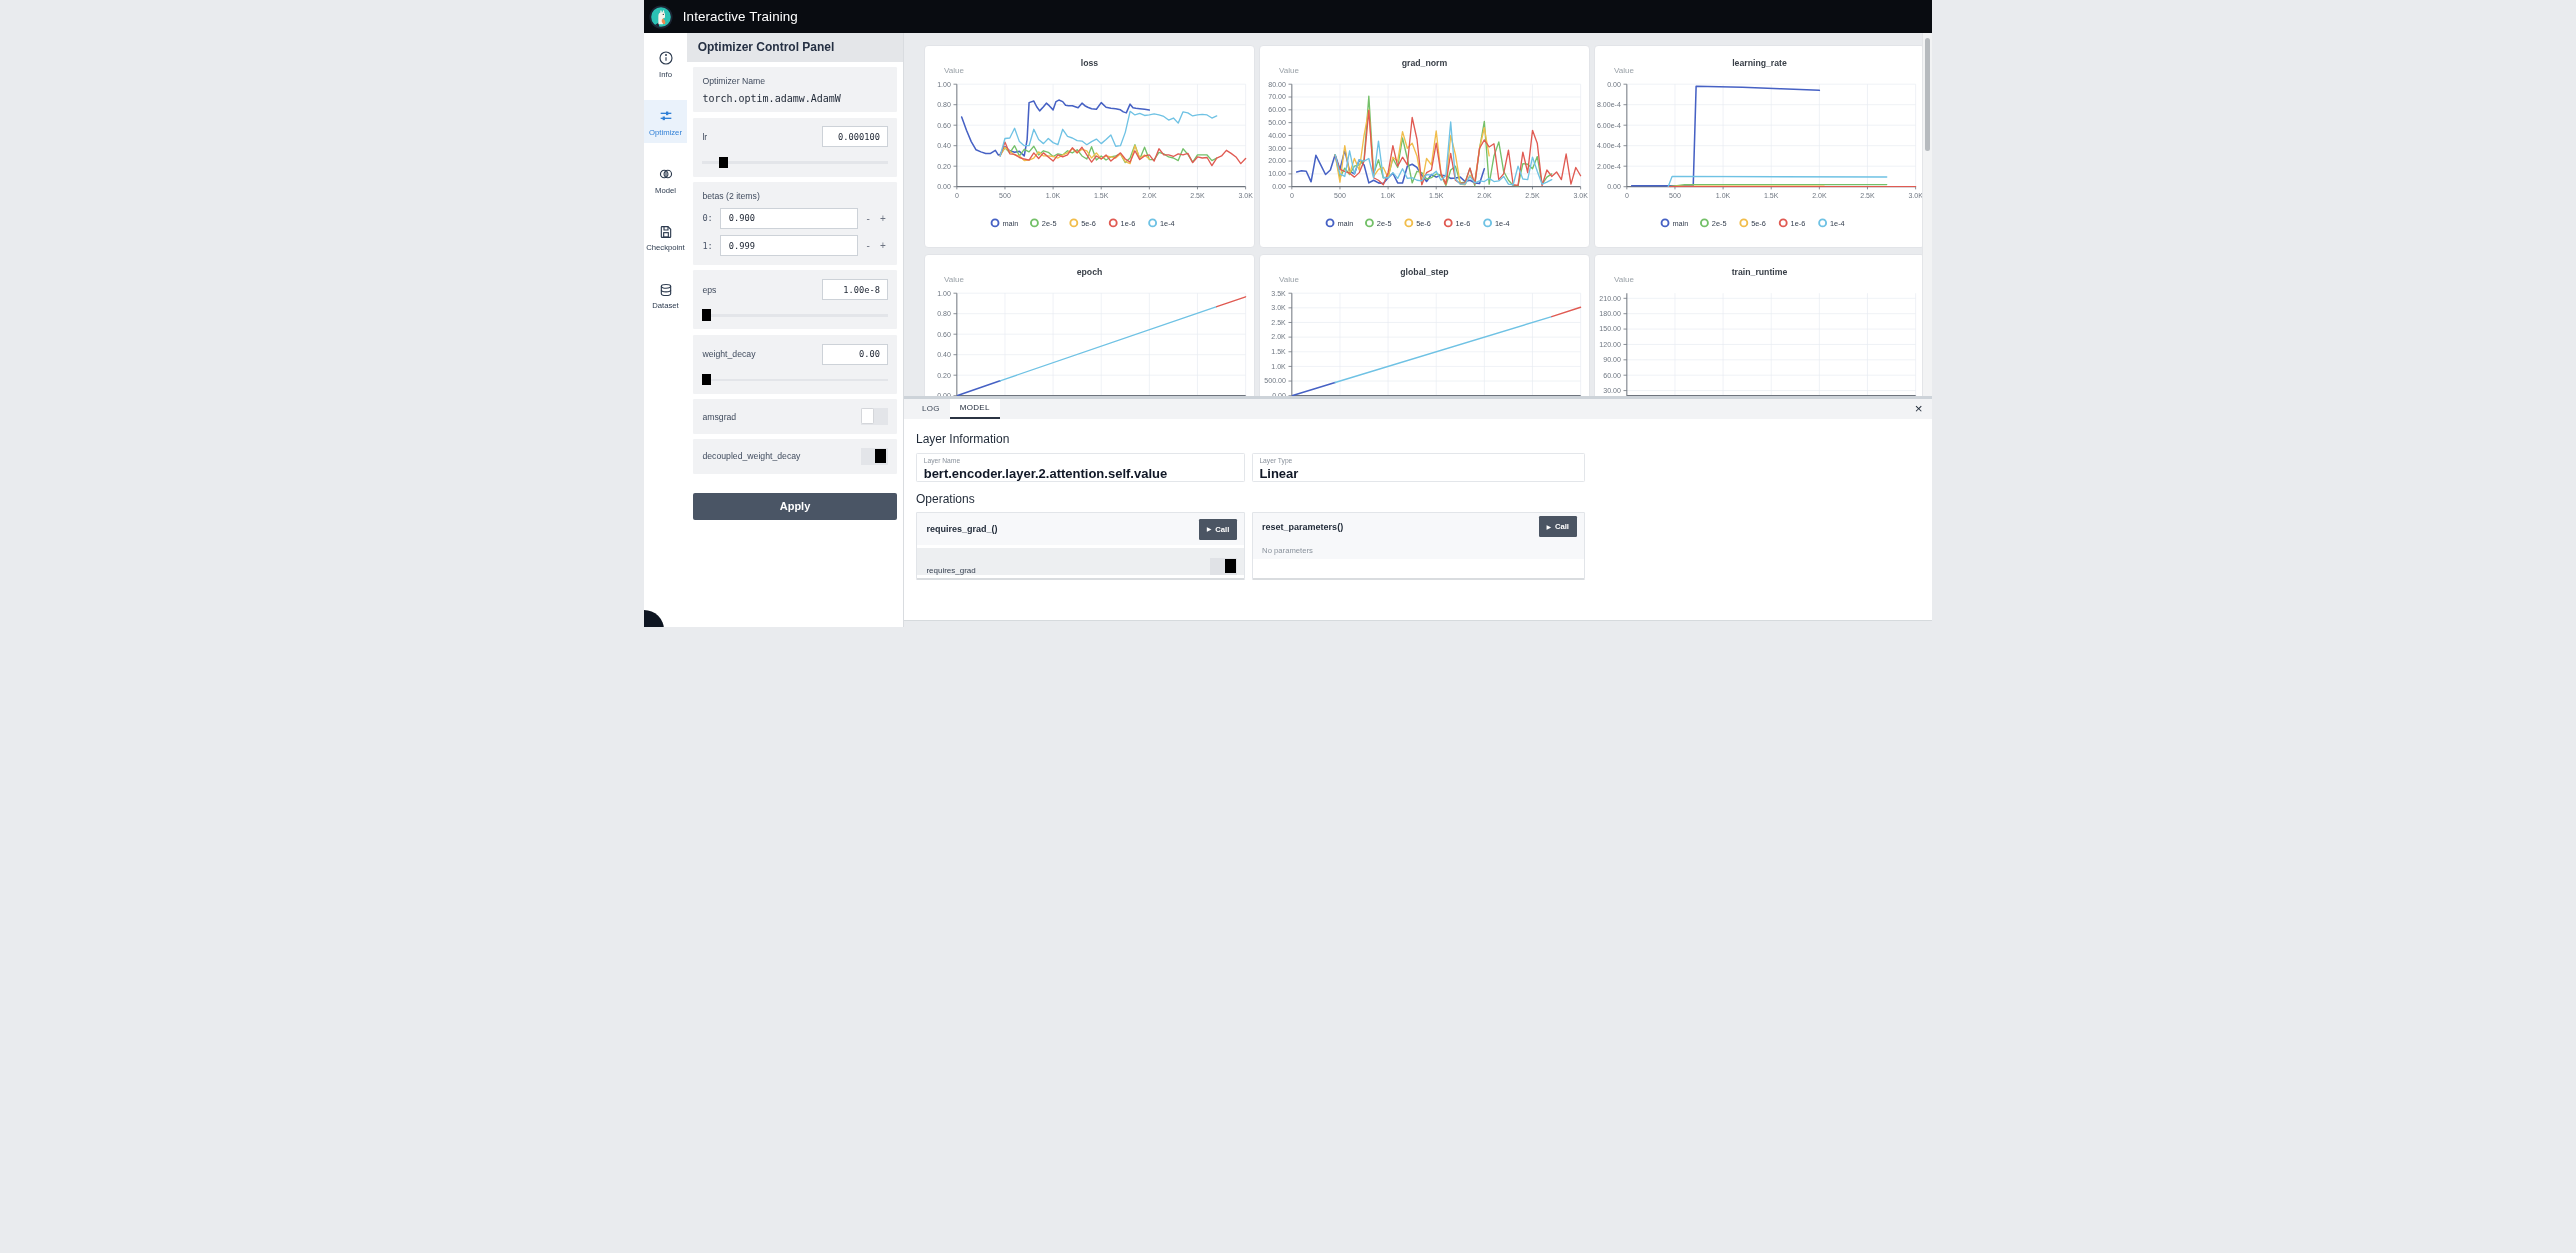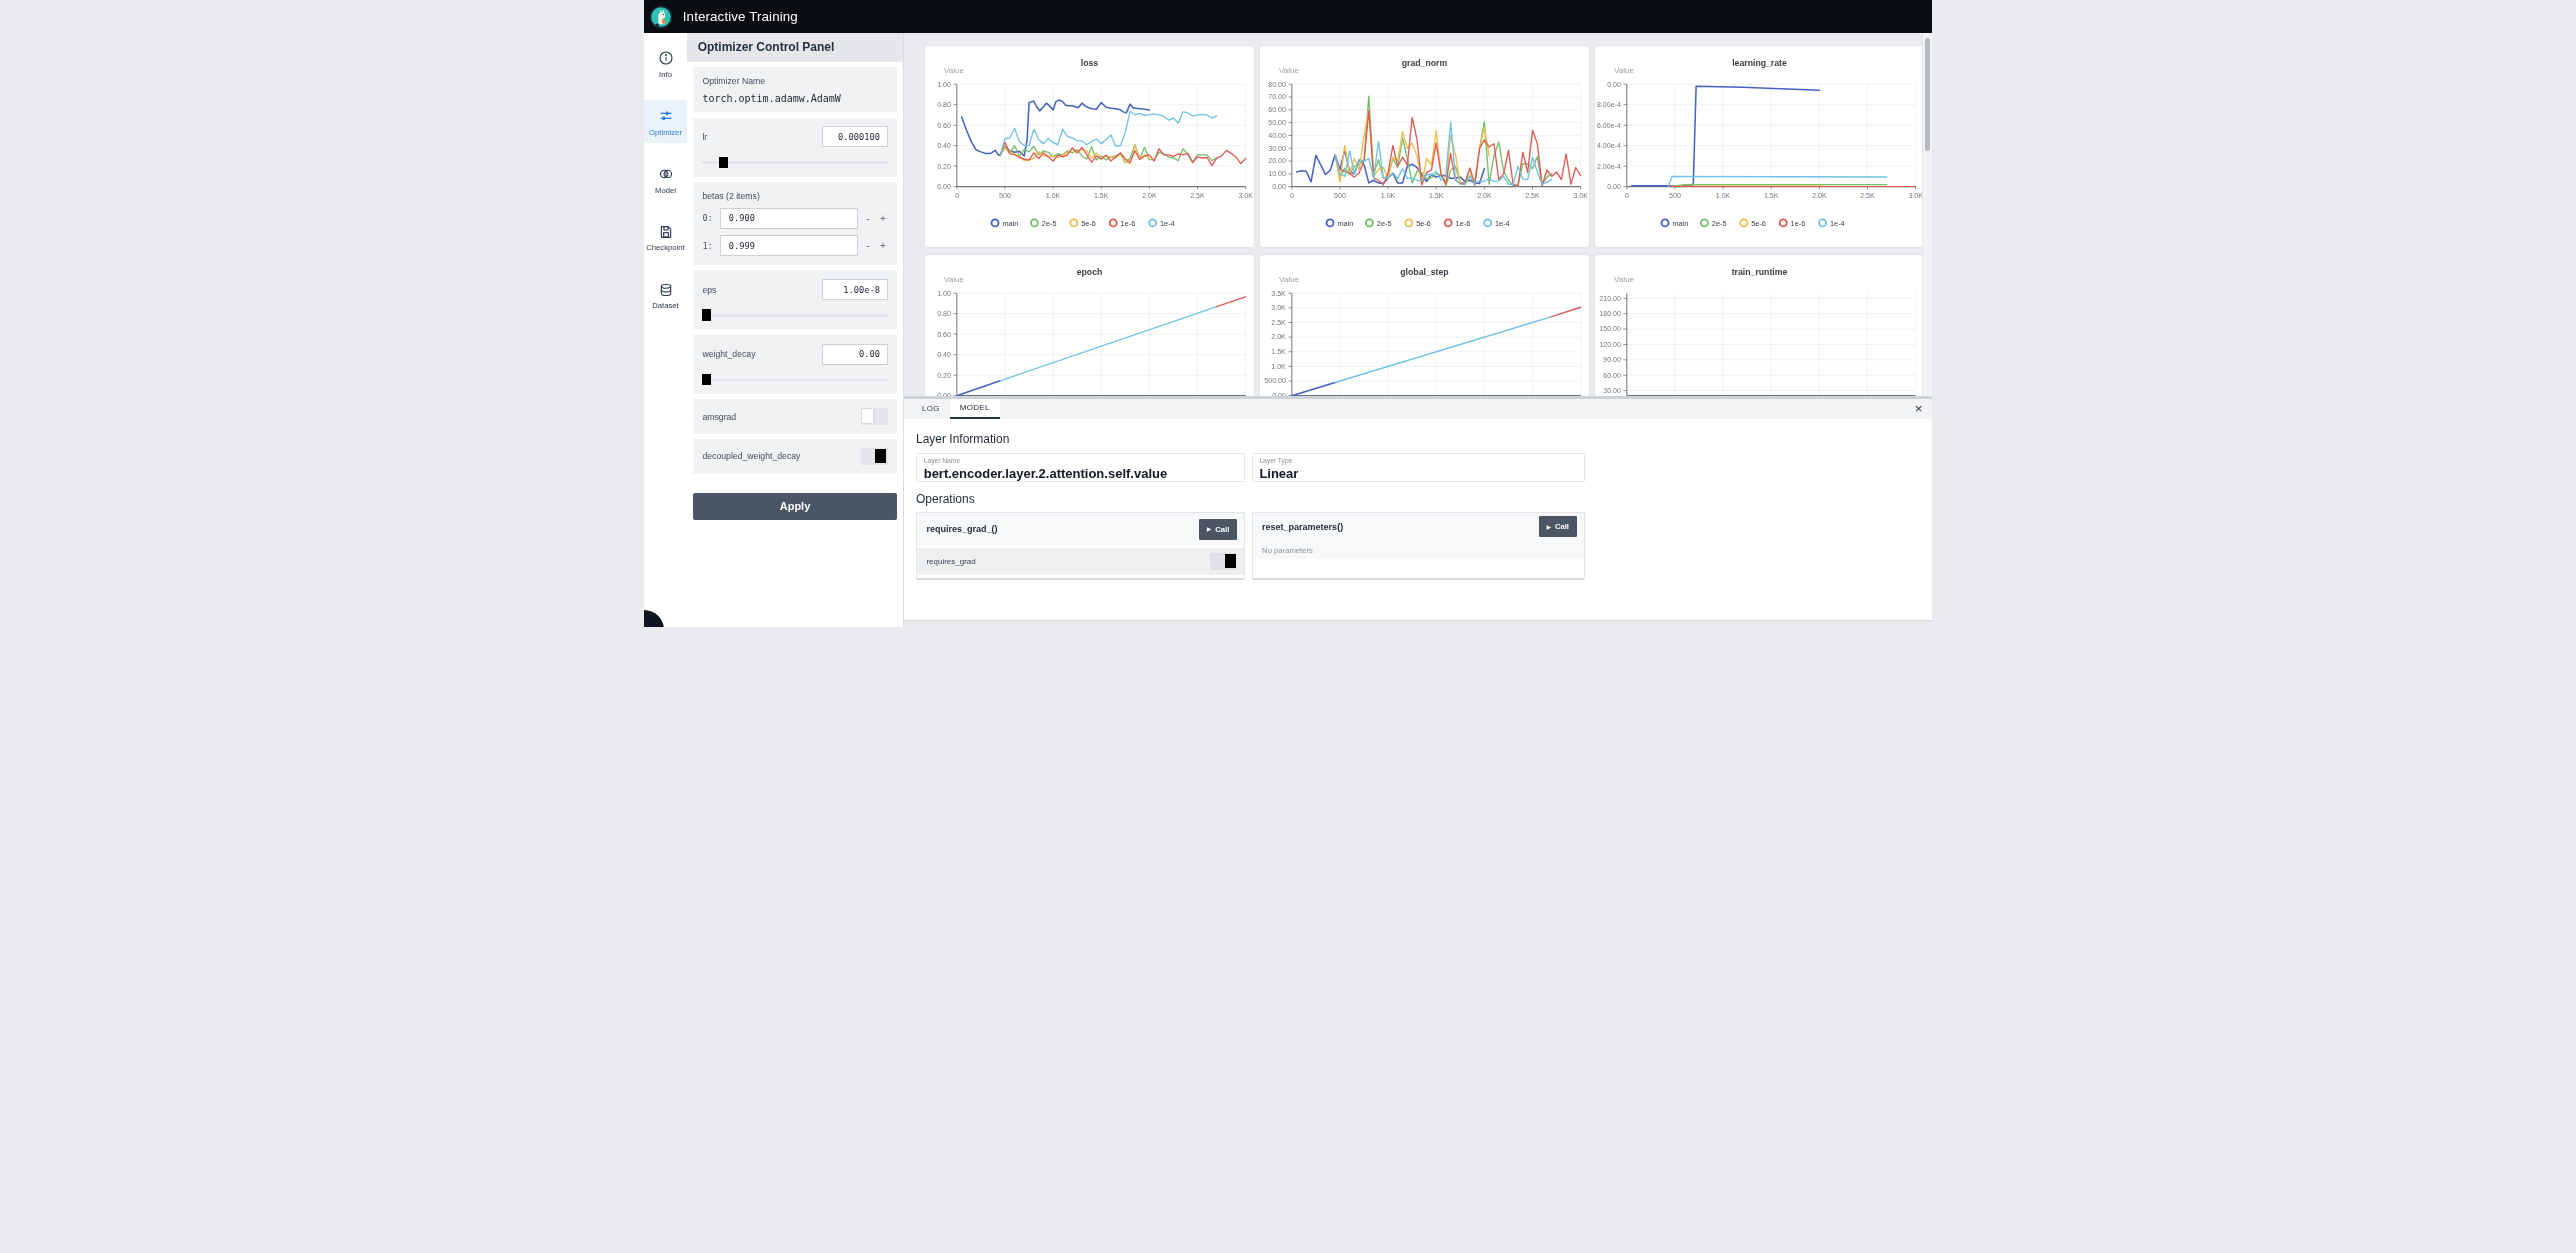--- a/index.html
+++ b/index.html
@@ -63,21 +63,21 @@
   .info-box{width:329px;height:29.5px;border:0.7px solid #e3e6ea;border-radius:1.3px;background:#fff;padding:3.4px 6.7px;box-sizing:border-box;}
   .info-box.wide{width:333px;}
   .info-label{font-size:6.7px;color:#8a929c;}
   .info-value{font-size:13px;font-weight:bold;color:#111827;margin-top:2px;}
   .op-card{width:329px;border:0.7px solid #e2e5e9;border-bottom:2px solid #d9dcdf;border-radius:1.3px;background:#fff;box-sizing:border-box;height:68px;}
   .op-card.wide{width:333px;}
   .op-head{height:32px;background:#f7f8fa;display:flex;align-items:center;justify-content:space-between;padding:0 6.7px 0 9.4px;}
   .op-name{font-size:9px;font-weight:bold;color:#1f2937;}
   .call-btn{display:flex;align-items:center;gap:4px;background:#4b5563;color:#fff;border:none;border-radius:1.3px;font-size:7.7px;font-weight:bold;padding:6px 8px;cursor:pointer;font-family:"Liberation Sans",sans-serif;}
   .call-btn .play{font-size:5.4px;}
-  .op-param{height:27px;background:#edeff1;margin-top:2.7px;display:flex;align-items:center;justify-content:space-between;padding:0 6.7px 0 9.4px;gap:32px;}
+  .op-param{height:27px;background:#edeff1;margin-top:2.7px;display:flex;align-items:flex-end;justify-content:space-between;padding:0 6.7px 0 9.4px;gap:32px;}
   .op-param .p-name{font-size:8px;color:#374151;}
   .op-param .toggle{background:#e0e2e6;}
   .op-empty{font-size:7.7px;color:#8a929c;padding:5.4px 9.4px;background:#f7f8fa;height:19px;box-sizing:border-box;}
   .op-card.wide .op-head{background:#f7f8fa;}
 
   .fab{position:absolute;left:-20px;bottom:-23px;width:40px;height:40px;border-radius:50%;background:#0e1521;z-index:40;}
 </style>
 </head>
 <body>
 

